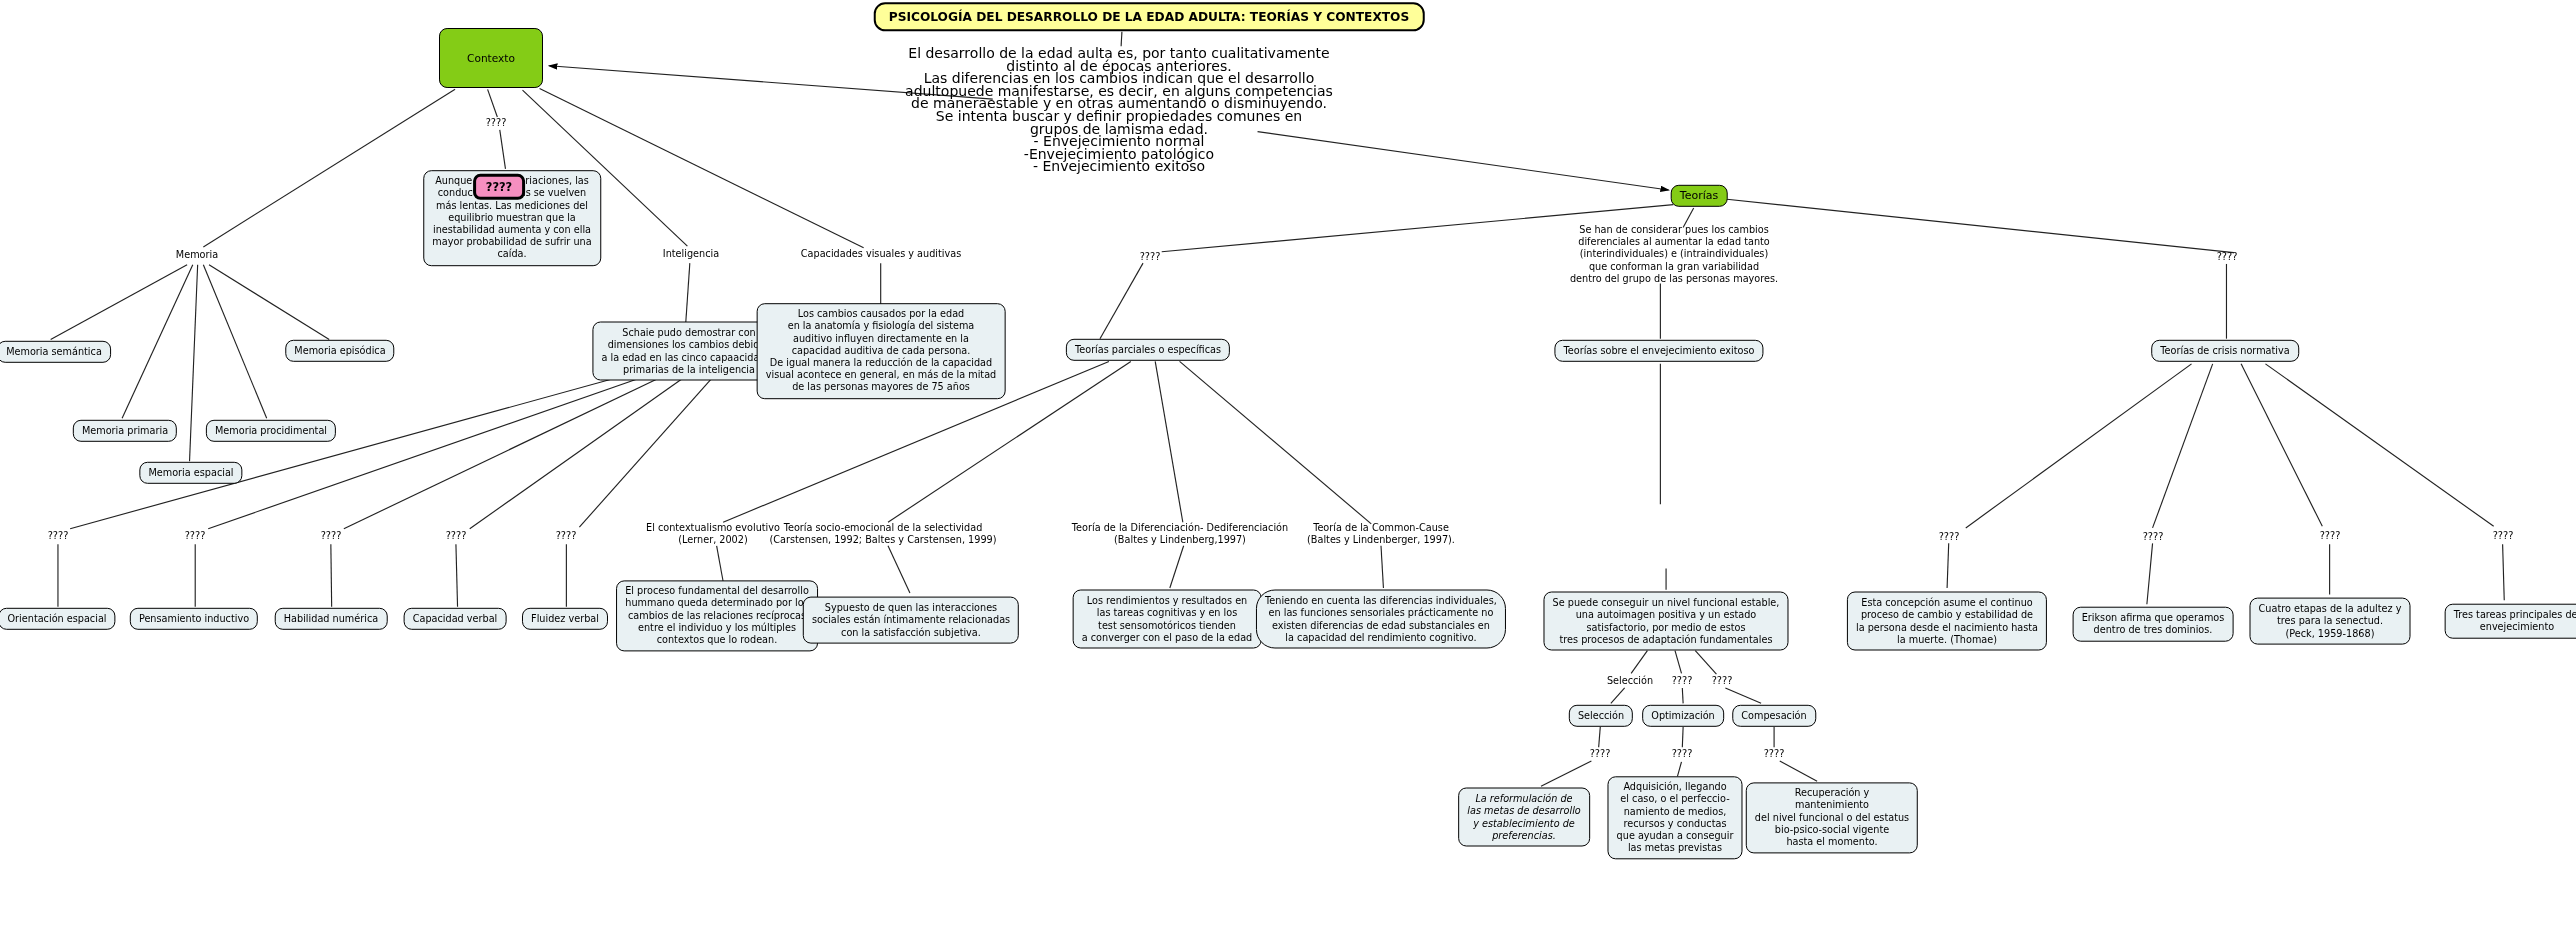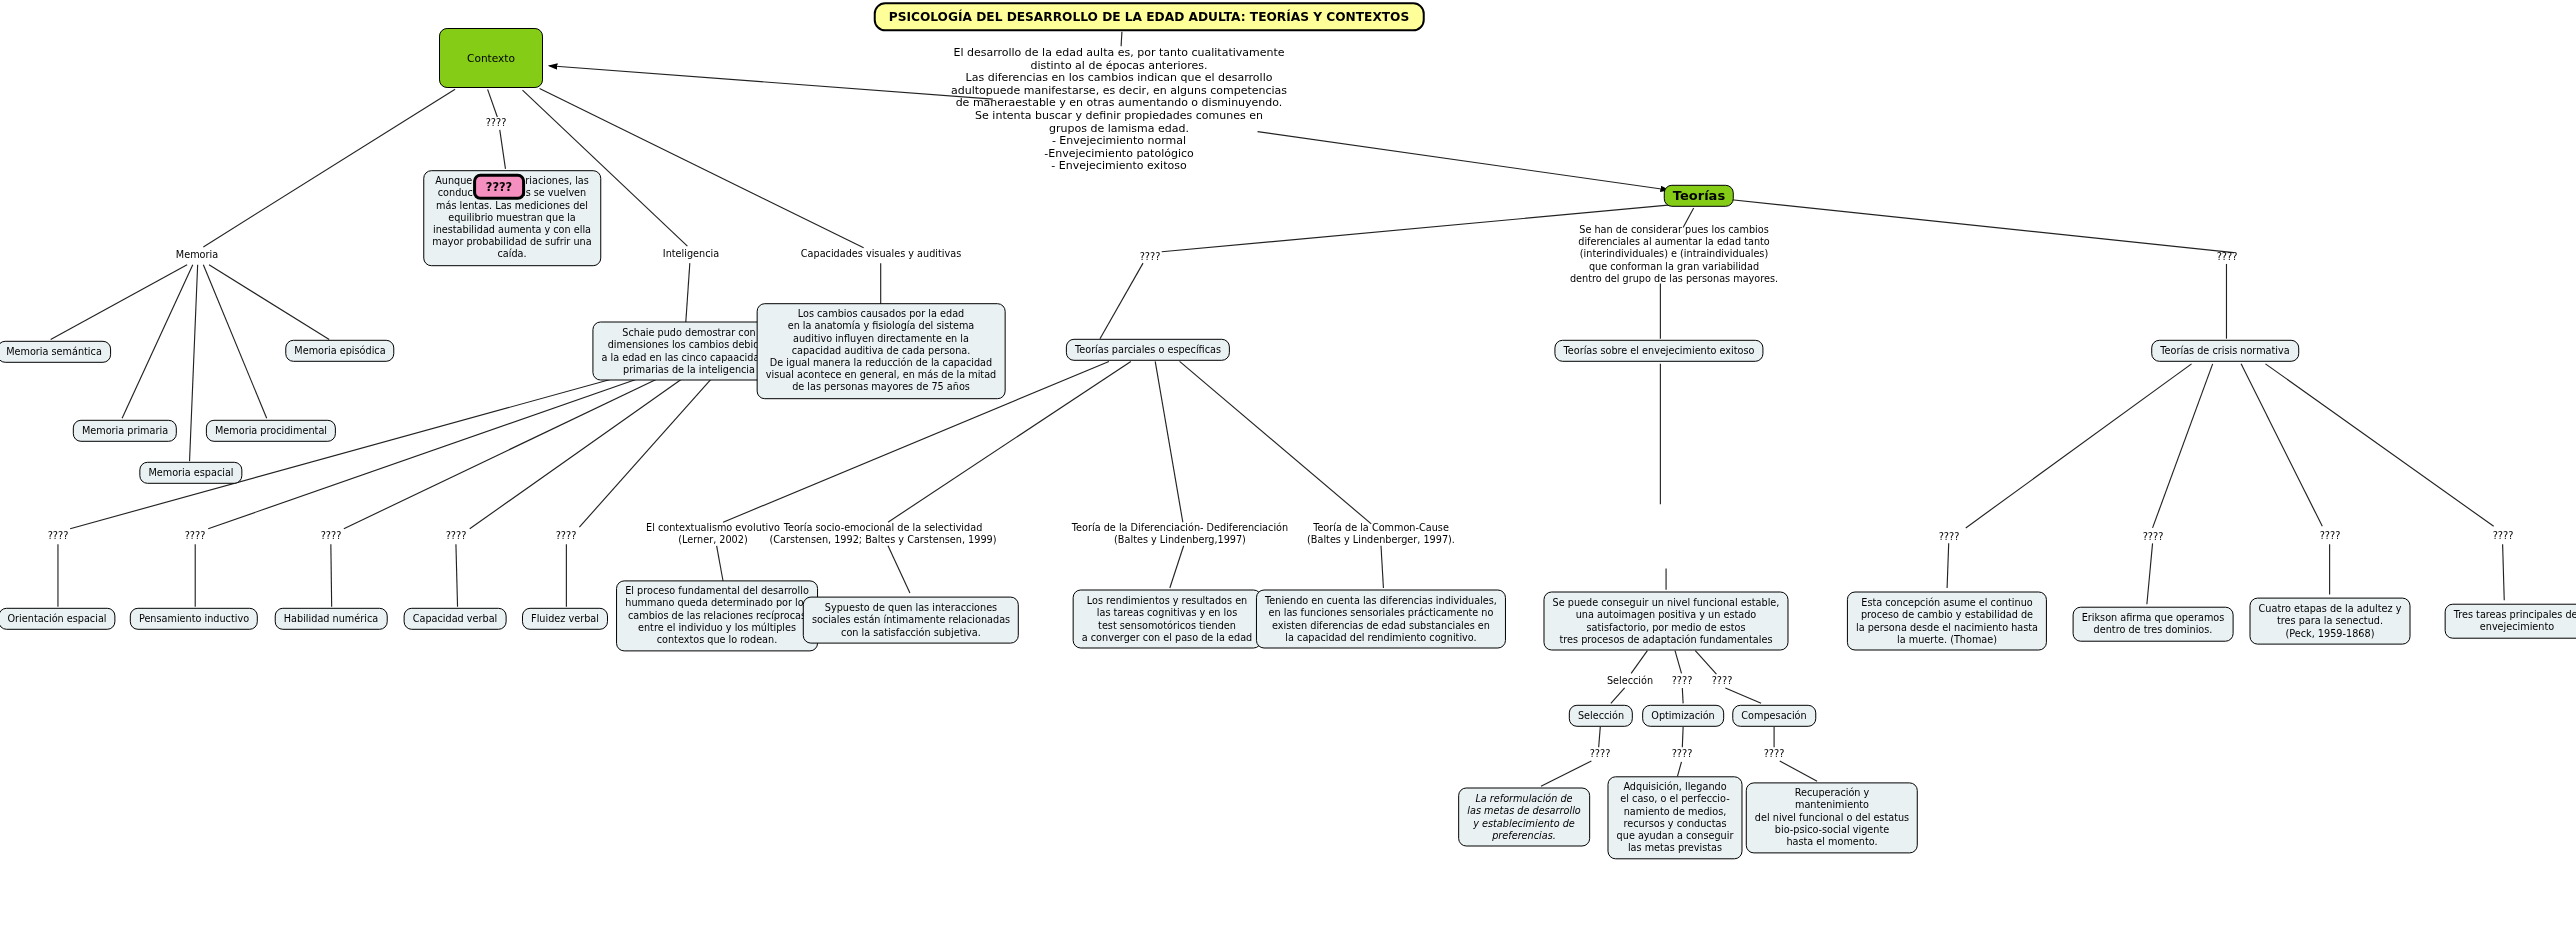--- a/index.html
+++ b/index.html
@@ -10,21 +10,21 @@
   .node,.label,.titlebox,.qbox{position:absolute;transform:translate(-50%,-50%);
        text-align:center;white-space:pre;box-sizing:border-box;z-index:2;}
   .node{background:#e9f1f3;border:0.8px solid #000;border-radius:8.1px;
         padding:4.1px 8.1px;font-size:9.7px;line-height:12.2px;}
   .pinknode{background:#84cc16;}
   .label{font-size:9.7px;line-height:12.2px;z-index:1;}
   .titlebox{background:#ffff99;border:2.4px solid #000;border-radius:11.4px;
         padding:5.7px 13px;font-size:12.2px;font-weight:bold;z-index:2;}
   .qbox{background:#f58fc0;border:3.2px solid #000;border-radius:7.3px;
         padding:3.2px 9.7px;font-size:11.4px;font-weight:bold;z-index:3;}
-  .intro{font-size:11px;line-height:12.6px;}
+  .intro{font-size:14px;line-height:12.6px;}
 </style>
 </head>
 <body>
 
 <div id="canvas">
 
   <svg id="wires" width="2576" height="947" viewBox="0 0 3171 1166">
     <defs>
       <marker id="arrow" markerWidth="12" markerHeight="10" refX="10" refY="4" orient="auto" markerUnits="userSpaceOnUse">
         <polygon points="0,0 12,4 0,8" fill="#000"></polygon>
@@ -156,21 +156,21 @@
 
   <div class="label" style="left:881px;top:254px;">Capacidades visuales y auditivas</div>
   <div class="node" style="left:881px;top:351px;">Los cambios causados por la edad
 en la anatomía y fisiología del sistema
 auditivo influyen directamente en la
 capacidad auditiva de cada persona.
 De igual manera la reducción de la capacidad
 visual acontece en general, en más de la mitad
 de las personas mayores de 75 años</div>
 
-  <div class="node pinknode" style="left:1699px;top:196px;font-size:13px;font-weight:bold;">Teorías</div>
+  <div class="node pinknode" style="left:1699px;top:196px;font-size:11px;">Teorías</div>
   <div class="label" style="left:1674px;top:255px;">Se han de considerar pues los cambios
 diferenciales al aumentar la edad tanto
 (interindividuales) e (intraindividuales)
 que conforman la gran variabilidad
 dentro del grupo de las personas mayores.</div>
   <div class="label" style="left:1150px;top:257px;">????</div>
   <div class="label" style="left:2227px;top:257px;">????</div>
 
   <div class="node" style="left:1148px;top:350px;">Teorías parciales o específicas</div>
   <div class="label" style="left:713px;top:534px;">El contextualismo evolutivo
@@ -186,21 +186,21 @@
 cambios de las relaciones recíprocas
 entre el individuo y los múltiples
 contextos que lo rodean.</div>
   <div class="node" style="left:911px;top:620px;">Sypuesto de quen las interacciones
 sociales están íntimamente relacionadas
 con la satisfacción subjetiva.</div>
   <div class="node" style="left:1167px;top:619px;">Los rendimientos y resultados en
 las tareas cognitivas y en los
 test sensomotóricos tienden
 a converger con el paso de la edad</div>
-  <div class="node" style="left:1381px;top:619px;">Teniendo en cuenta las diferencias individuales,
+  <div class="node" style="left:1381px;top:619px;border-radius:19px;">Teniendo en cuenta las diferencias individuales,
 en las funciones sensoriales prácticamente no
 existen diferencias de edad substanciales en
 la capacidad del rendimiento cognitivo.</div>
 
   <div class="node" style="left:1659px;top:351px;">Teorías sobre el envejecimiento exitoso</div>
   <div class="node" style="left:1666px;top:621px;">Se puede conseguir un nivel funcional estable,
 una autoimagen positiva y un estado
 satisfactorio, por medio de estos
 tres procesos de adaptación fundamentales</div>
   <div class="label" style="left:1630px;top:681px;">Selección</div>

